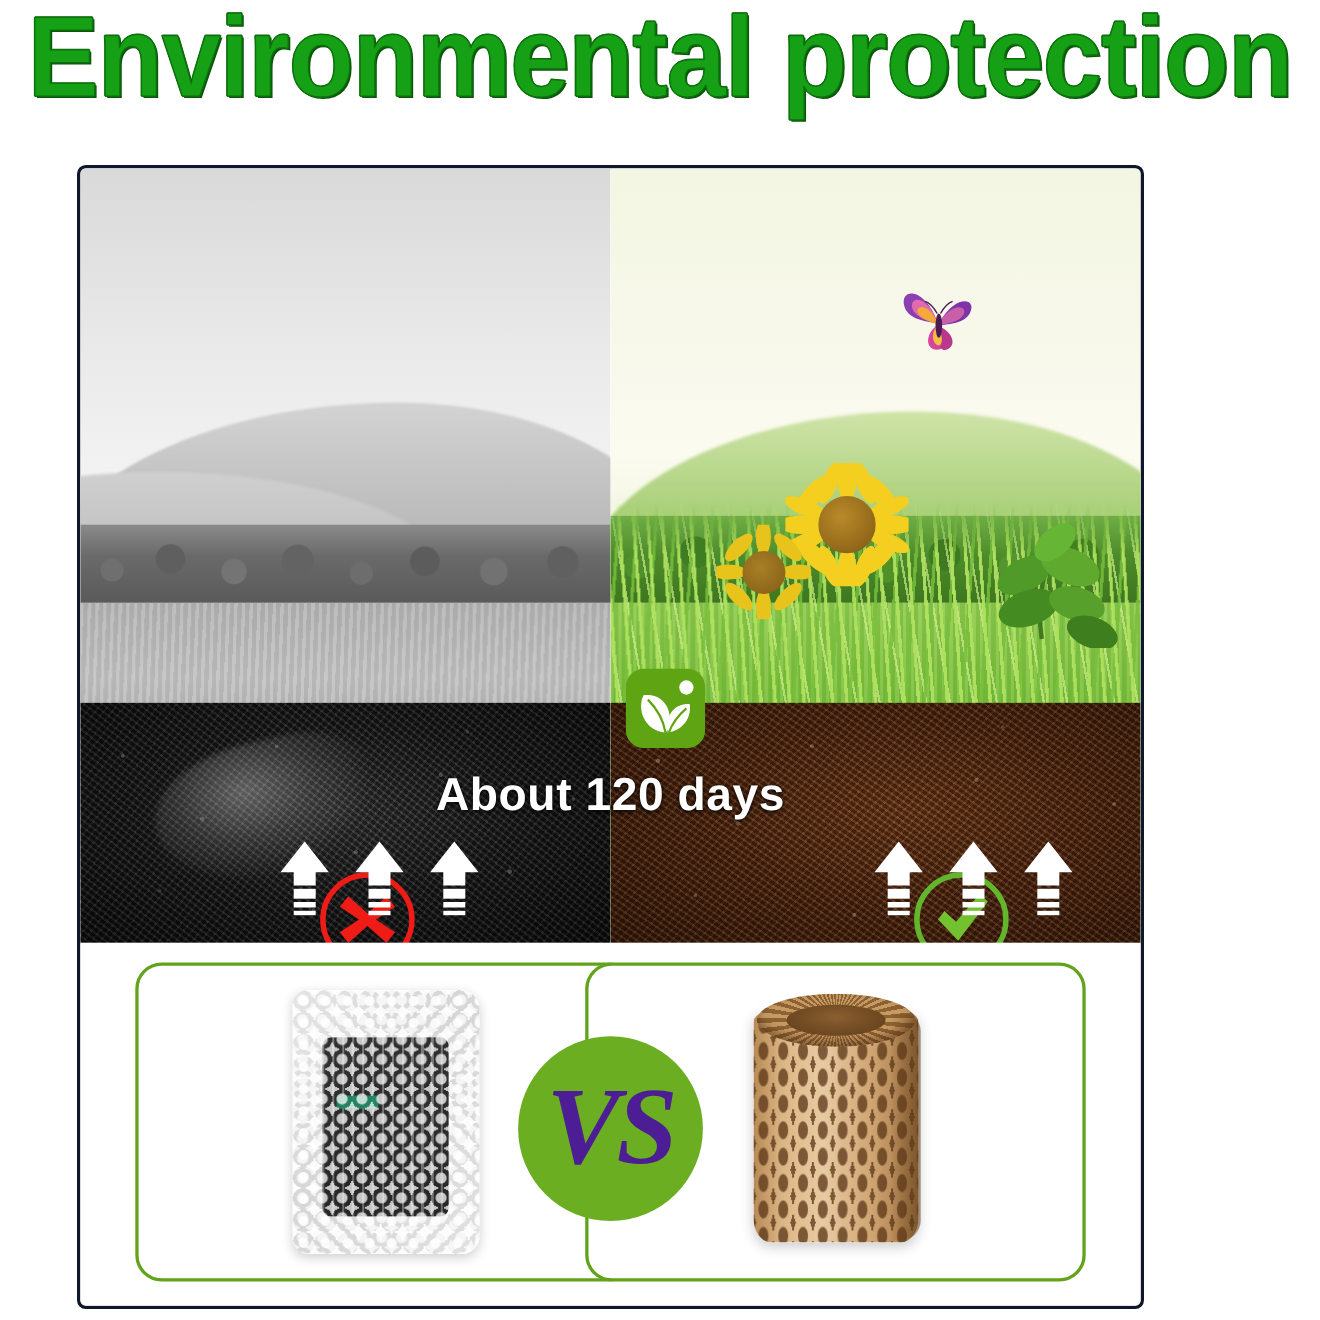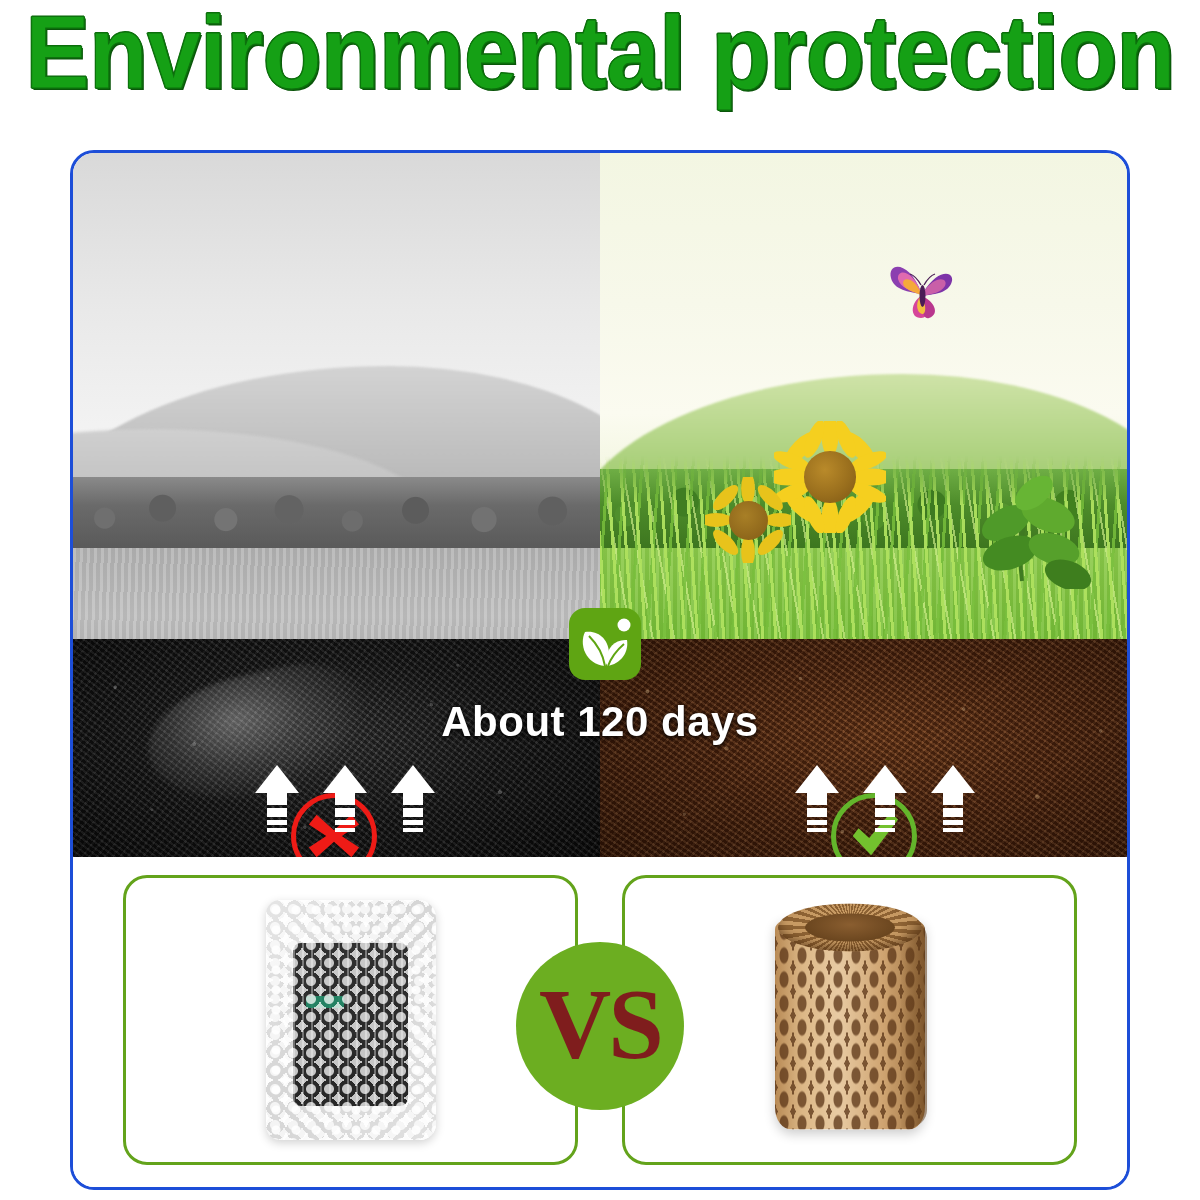--- a/index.html
+++ b/index.html
@@ -30,23 +30,23 @@
       1px 0 0 #0c6b0c, -1px 0 0 #0c6b0c,
       0 1px 0 #0c6b0c, 0 -1px 0 #0c6b0c,
       2px 2px 0 #0a550a;
     -webkit-text-stroke:1px #0d720d;
   }
 
   
   .frame{
     position:absolute;
     left:70px;top:150px;
-    width:1060px;height:1040px;
-    border:3px solid #1d4ed8;
-    border-radius:24px;
+    width:970px;height:1040px;
+    border:3px solid #0f172a;
+    border-radius:8px;
     box-sizing:border-box;
     background:#ffffff;
     overflow:hidden;
   }
 
   
   .scene{
     position:absolute;left:0;top:0;width:100%;height:705px;
     overflow:hidden;
   }
@@ -230,23 +230,24 @@
   .vs-circle{
     position:absolute;left:50%;top:calc(50% + 4px);
     transform:translate(-50%,-50%);
     width:168px;height:168px;border-radius:50%;
     background:#6cae21;
     display:flex;align-items:center;justify-content:center;
     z-index:8;
   }
   .vs-text{
     font-family:"Liberation Serif","DejaVu Serif",serif;
-    font-size:100px;font-weight:bold;color:#7f1d1d;line-height:1;
+    font-size:100px;font-weight:bold;color:#4c1d95;line-height:1;
     letter-spacing:-3px;
     transform:translateY(-2px);
+    font-style:italic;
   }
 
   
   .bubble-bag{
     position:absolute;left:50%;top:50%;transform:translate(-50%,-50%);
     width:170px;height:240px;
     border-radius:14px 18px 16px 14px;
     background:
       radial-gradient(circle at 30% 25%, rgba(255,255,255,.9) 0 5px, transparent 6px),
       repeating-radial-gradient(circle at 10px 10px, rgba(255,255,255,.85) 0 4px, rgba(195,195,195,.35) 5px 10px),

